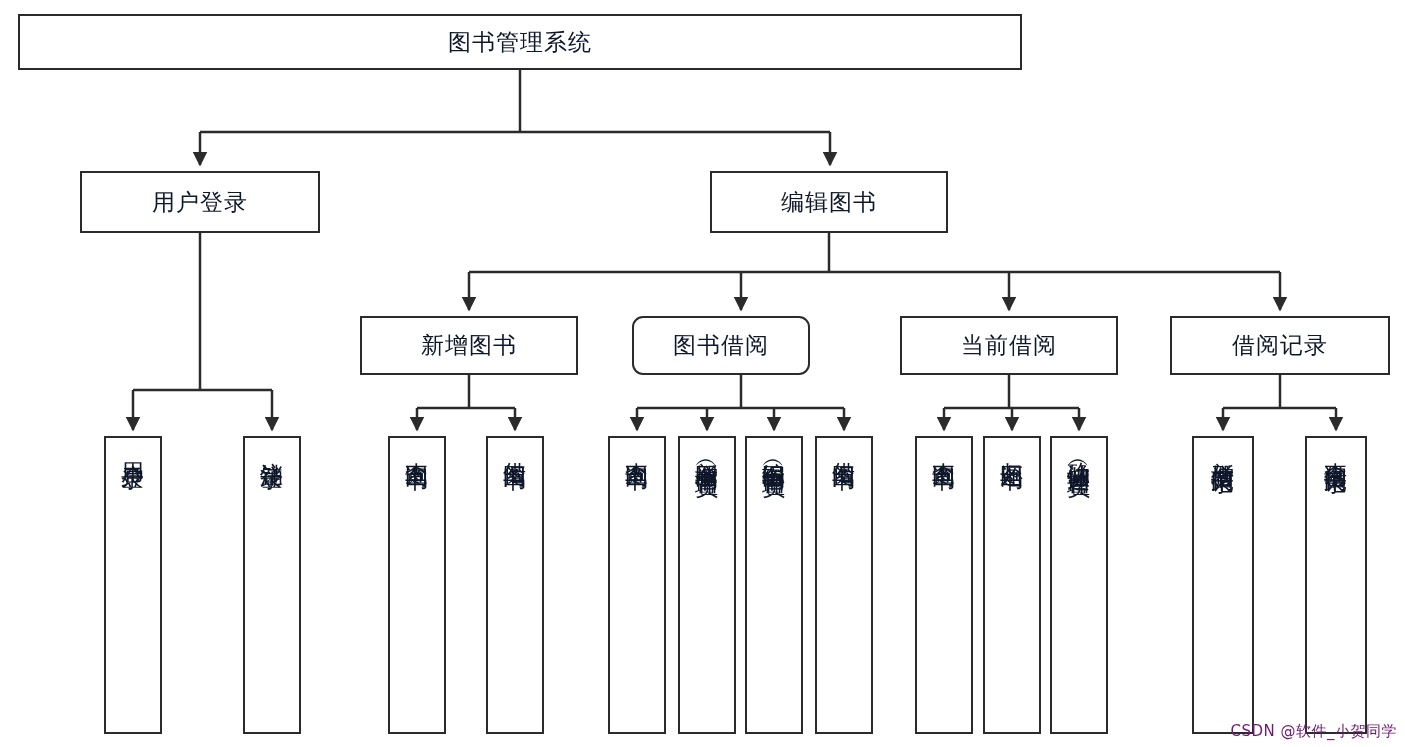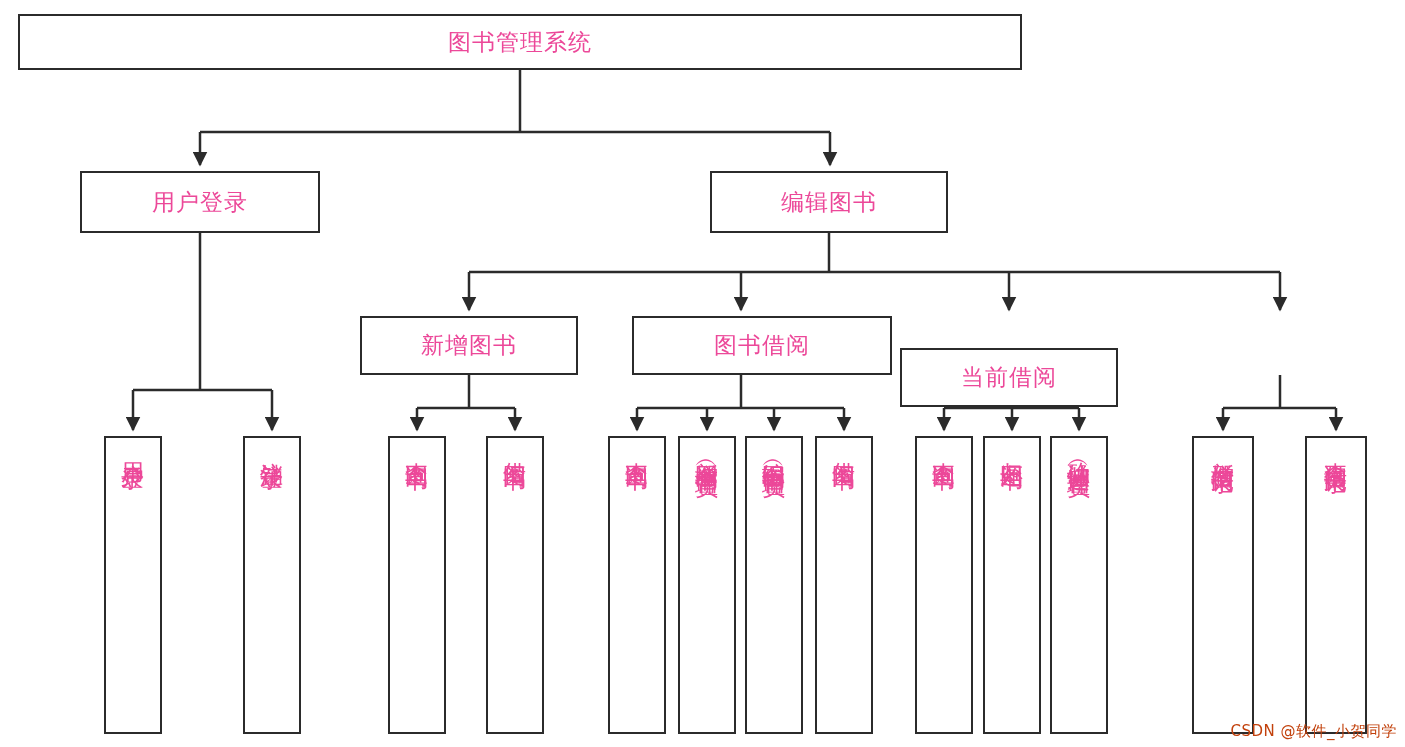--- a/index.html
+++ b/index.html
@@ -27,21 +27,21 @@
     pointer-events: none;
   }
   .node {
     position: absolute;
     box-sizing: border-box;
     background: #ffffff;
     border: 2.5px solid #2b2b2b;
     display: flex;
     align-items: center;
     justify-content: center;
-    color: #ec4899;
+    color: #0f172a;
   }
   .node.horiz {
     font-size: 23px;
     letter-spacing: 1px;
   }
   .node.root {
     font-size: 23px;
   }
   .node.leaf {
     align-items: flex-start;
@@ -57,21 +57,21 @@
     white-space: nowrap;
   }
   .label {
     white-space: nowrap;
   }
   #watermark {
     position: absolute;
     right: 8px;
     bottom: 6px;
     font-size: 15px;
-    color: #c2410c;
+    color: #701a75;
     letter-spacing: 0.5px;
     white-space: nowrap;
     text-align: right;
   }
 </style>
 </head>
 <body>
 
 <div id="diagram">
 
@@ -132,25 +132,28 @@
   <div class="node horiz" style="left:80px; top:171px; width:240px; height:62px;">
     <span class="label">用户登录</span>
   </div>
   <div class="node horiz" style="left:710px; top:171px; width:238px; height:62px;">
     <span class="label">编辑图书</span>
   </div>
 
   <div class="node horiz" style="left:360px; top:316px; width:218px; height:59px;">
     <span class="label">新增图书</span>
   </div>
-  <div class="node horiz" style="left:632px; top:316px; width:260px; height:59px;">
+  <div class="node horiz" style="left:632px; top:316px; width:178px; height:59px;border-radius:11px;">
     <span class="label">图书借阅</span>
   </div>
-  <div class="node horiz" style="left:900px; top:316px; width:218px; height:59px;margin-top:32px;">
+  <div class="node horiz" style="left:900px; top:316px; width:218px; height:59px;">
     <span class="label">当前借阅</span>
+  </div>
+  <div class="node horiz" style="left:1170px; top:316px; width:220px; height:59px;">
+    <span class="label">借阅记录</span>
   </div>
 
   <div class="node leaf" style="left:104px; top:436px; width:58px; height:298px;">
     <span class="vtext">用户登录</span>
   </div>
   <div class="node leaf" style="left:243px; top:436px; width:58px; height:298px;">
     <span class="vtext">注销登录</span>
   </div>
 
   <div class="node leaf" style="left:388px; top:436px; width:58px; height:298px;">

